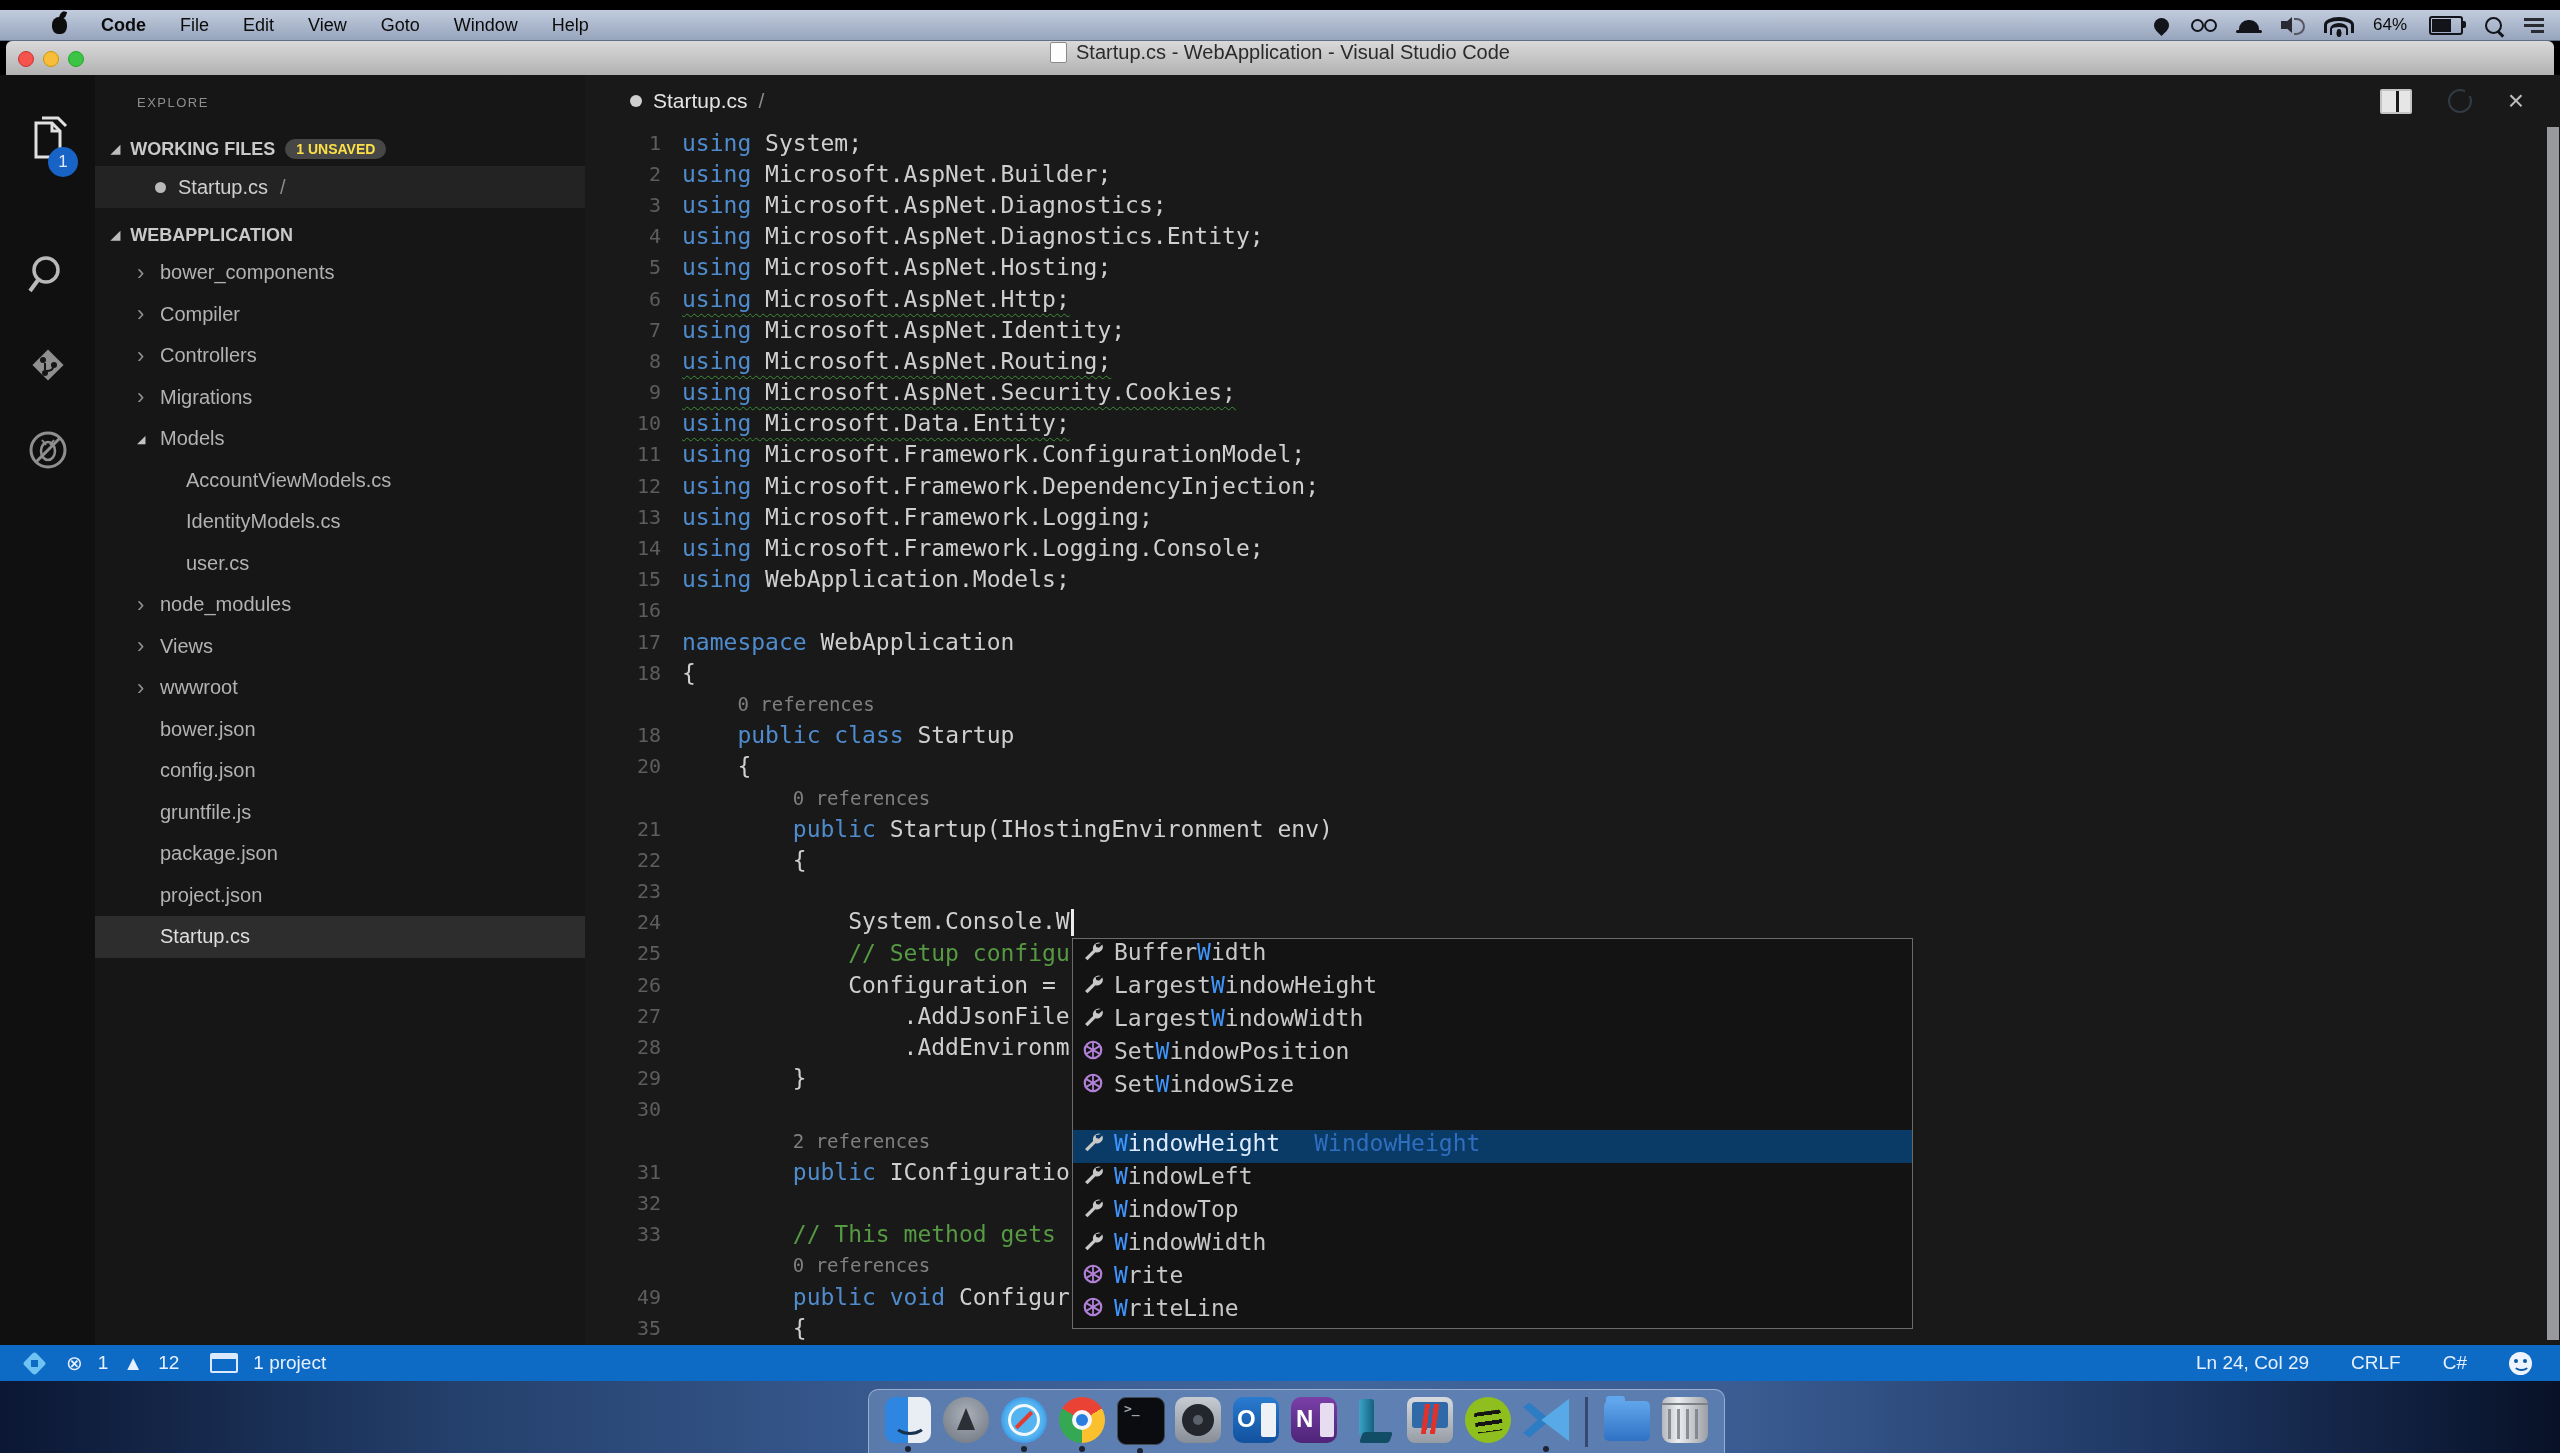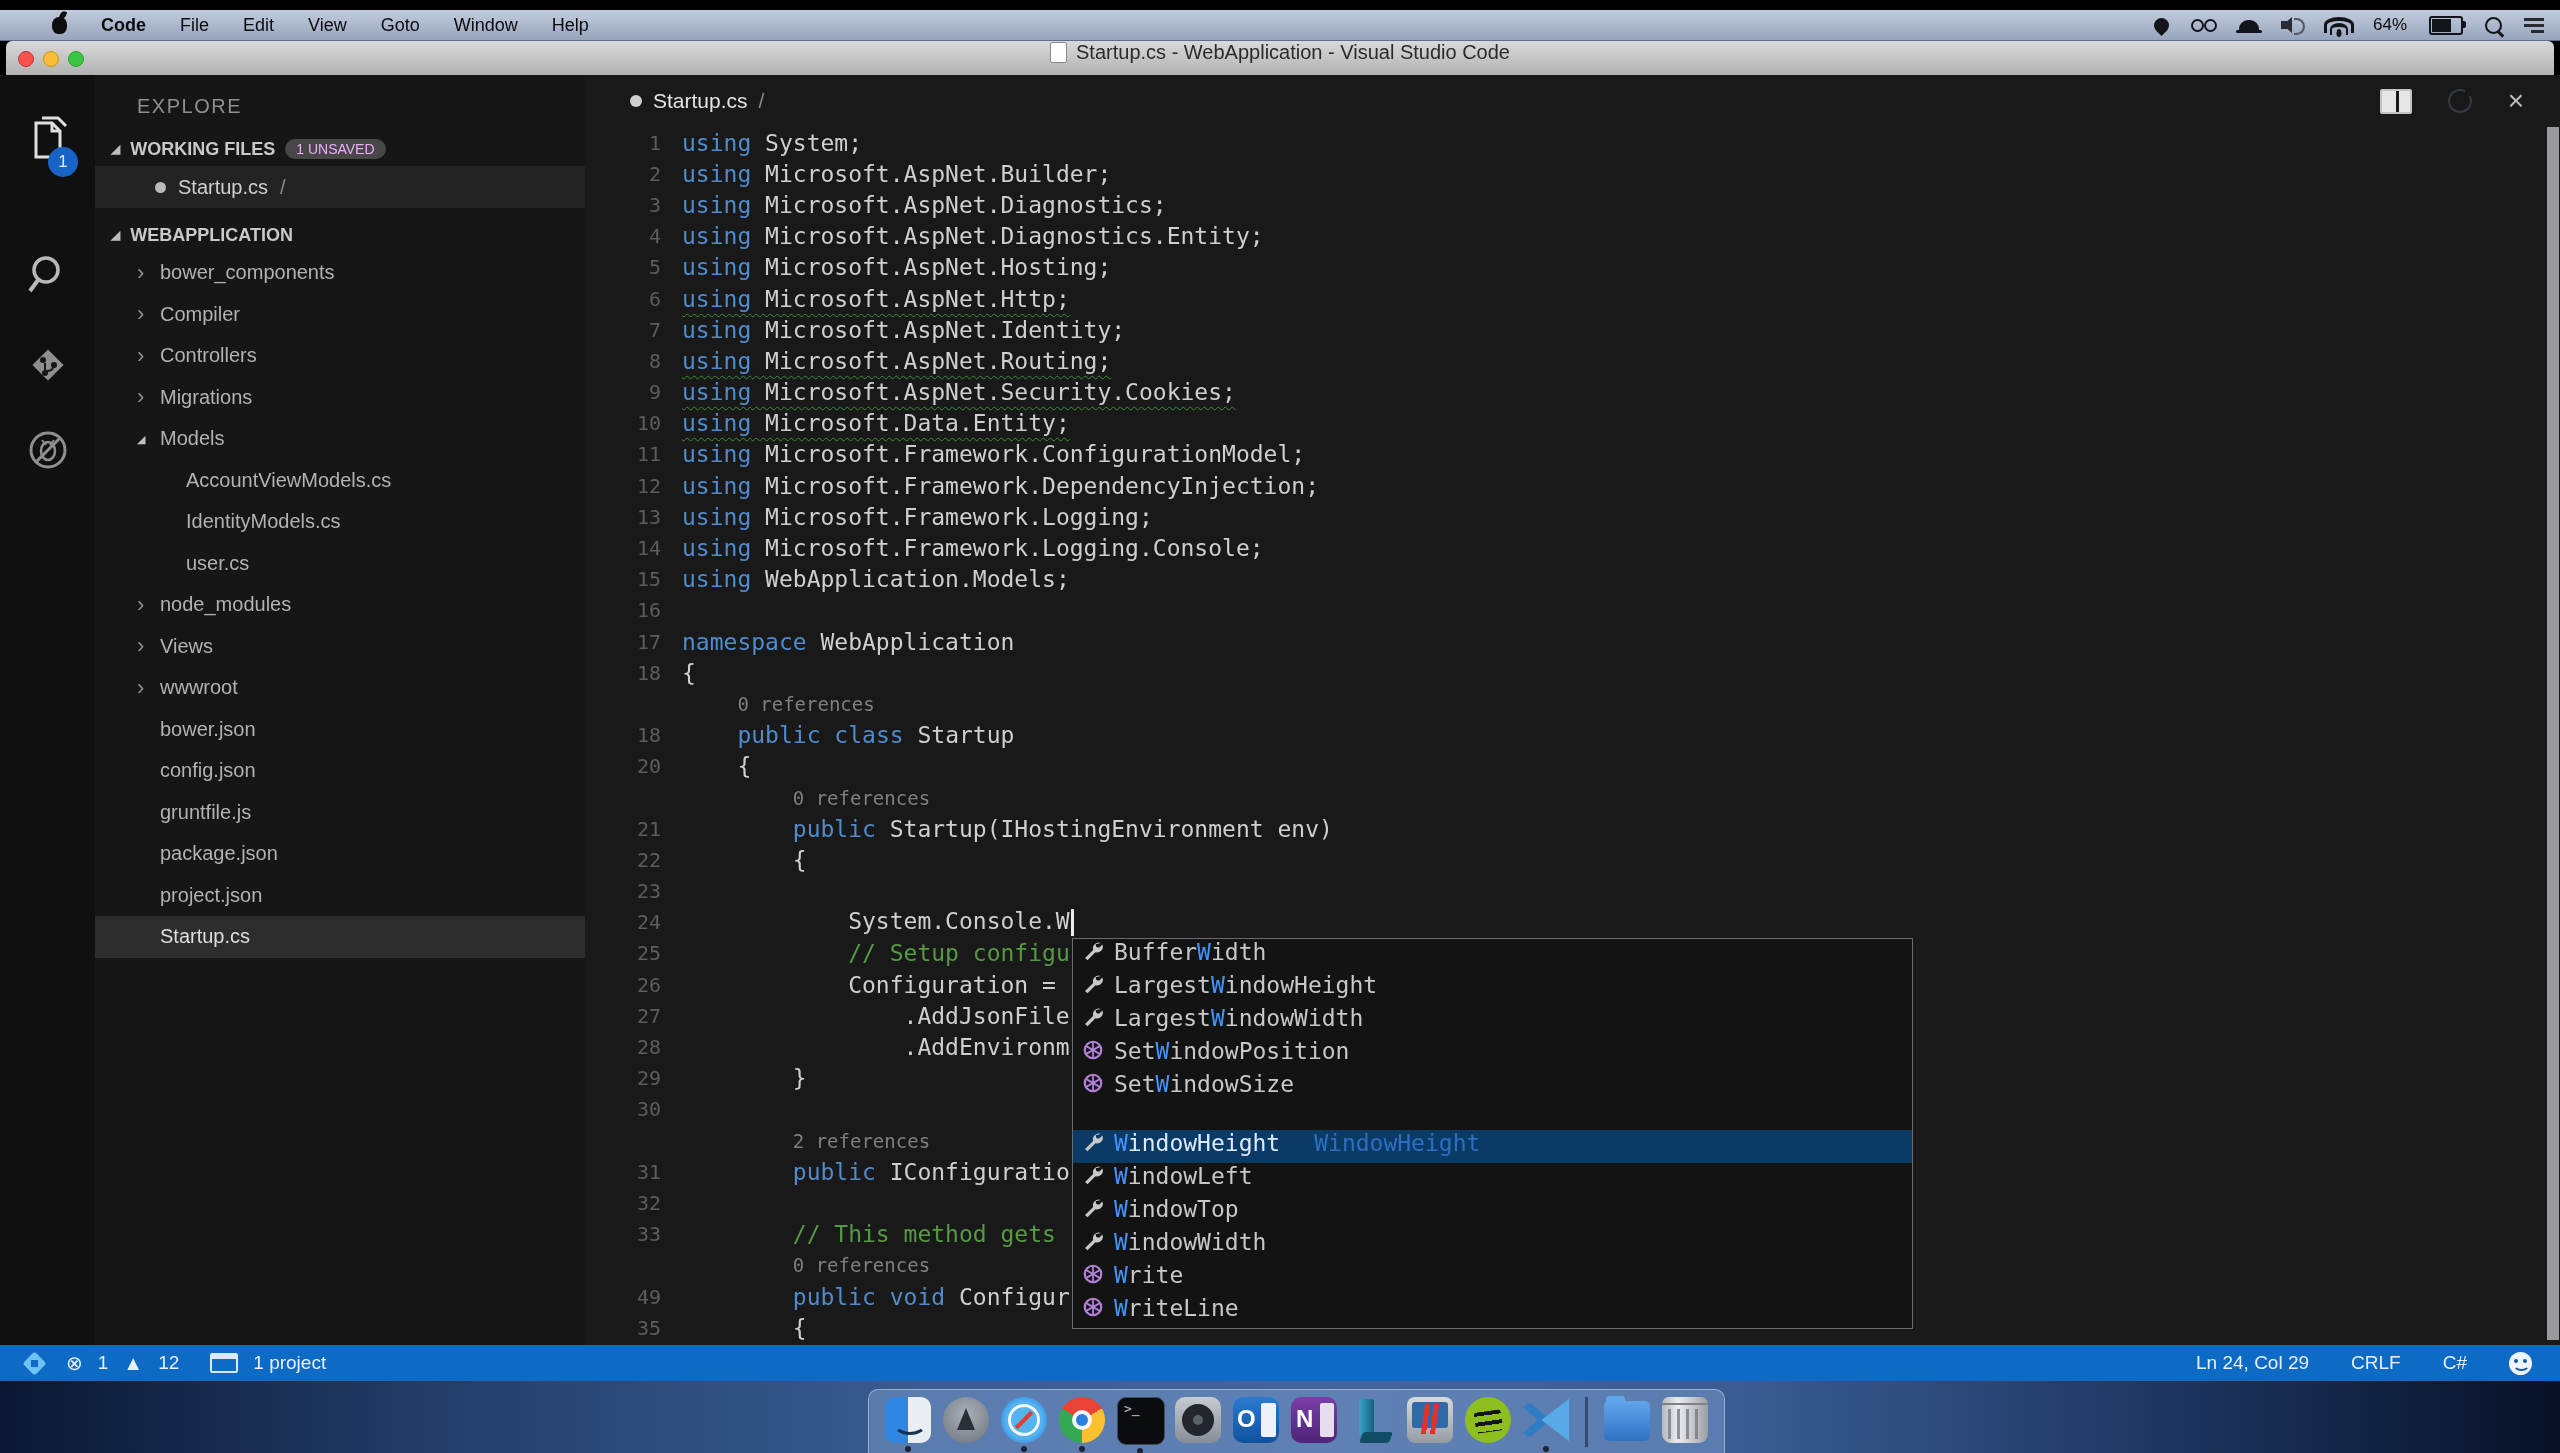--- a/index.html
+++ b/index.html
@@ -57,25 +57,25 @@
 
   
   .vscode{position:absolute;left:0;top:75px;width:2560px;height:1270px;background:#191919;}
 
   .activitybar{position:absolute;left:0;top:0;width:95px;height:100%;background:#101010;}
   .ab-item{position:absolute;left:0;width:95px;height:70px;display:flex;align-items:center;justify-content:center;}
   .ab-badge{position:absolute;left:48px;top:42px;width:30px;height:30px;border-radius:50%;background:#1863c6;
             color:#dfeaff;font-size:17px;display:flex;align-items:center;justify-content:center;}
 
   .sidebar{position:absolute;left:95px;top:0;width:490px;height:100%;background:#161616;color:#b9b9b9;}
-  .sb-title{position:absolute;left:42px;top:20px;font-size:20px;letter-spacing:1.5px;color:#8f8f8f;}
+  .sb-title{position:absolute;left:42px;top:20px;font-size:13px;letter-spacing:1.5px;color:#8f8f8f;}
   .sec-header{position:absolute;left:0;width:100%;height:34px;display:flex;align-items:center;gap:10px;
               font-weight:bold;font-size:18px;color:#c9c9c9;padding-left:16px;box-sizing:border-box;}
   .tri{font-size:12px;color:#bdbdbd;}
-  .badge-pill{background:#474747;color:#f0abfc;font-size:14px;font-weight:normal;border-radius:10px;padding:2px 11px;}
+  .badge-pill{background:#474747;color:#fde047;font-size:14px;font-weight:bold;border-radius:10px;padding:2px 11px;}
   .wf-row{position:absolute;left:0;top:91px;width:100%;height:42px;background:#232323;display:flex;align-items:center;
           gap:12px;padding-left:60px;box-sizing:border-box;font-size:20px;color:#cfcfcf;}
   .wf-dot{width:11px;height:11px;border-radius:50%;background:#b9b9b9;}
   .wf-mod{color:#8a8a8a;}
   .file-tree{position:absolute;left:0;top:177px;width:100%;}
   .tree-row{height:41.5px;display:flex;align-items:center;box-sizing:border-box;font-size:20px;color:#b2b2b2;}
   .tree-row.selected{background:#2d2d2d;color:#dedede;}
   .chevron{width:23px;color:#8f8f8f;font-size:22px;line-height:20px;}
   .chevron.exp{font-size:11px;color:#c2c2c2;}
 

